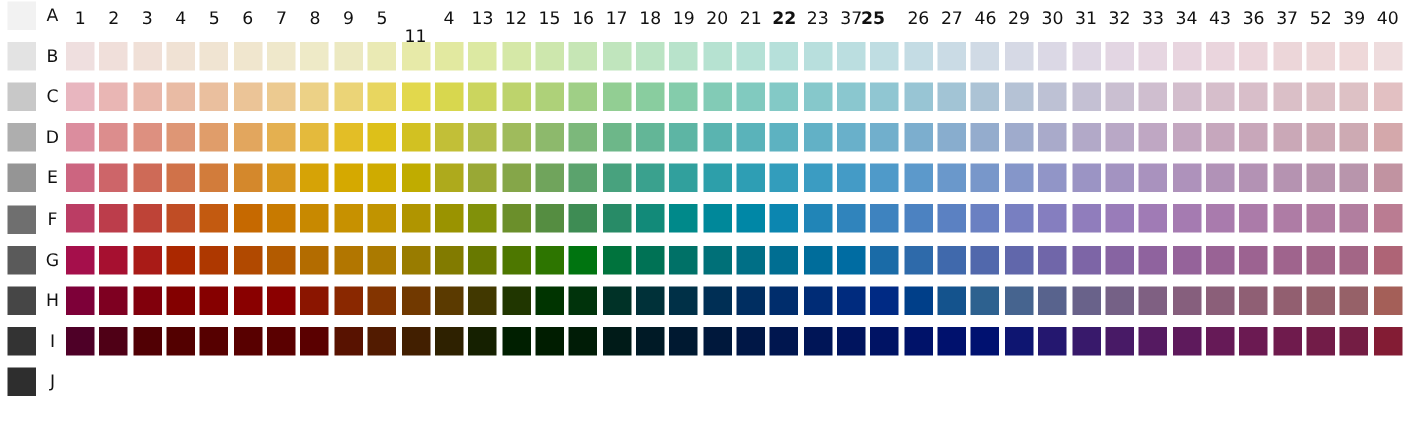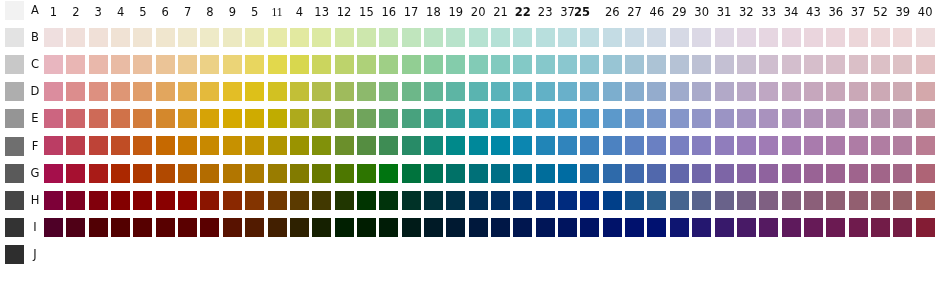--- a/index.html
+++ b/index.html
@@ -97,21 +97,21 @@
     <div class="col-label" style="left: 42.5px; top: 4px;">1</div>
     <div class="col-label" style="left: 64.85px; top: 4px;">2</div>
     <div class="col-label" style="left: 87.2px; top: 4px;">3</div>
     <div class="col-label" style="left: 109.55px; top: 4px;">4</div>
     <div class="col-label" style="left: 131.9px; top: 4px;">5</div>
     <div class="col-label" style="left: 154.25px; top: 4px;">6</div>
     <div class="col-label" style="left: 176.6px; top: 4px;">7</div>
     <div class="col-label" style="left: 198.95px; top: 4px;">8</div>
     <div class="col-label" style="left: 221.3px; top: 4px;">9</div>
     <div class="col-label" style="left: 243.65px; top: 4px;">5</div>
-    <div class="col-label" style="left: 266px; top: 4px; font-family: Liberation Serif, serif;">11</div>
+    <div class="col-label" style="left: 266px; top: 16px;">11</div>
     <div class="col-label" style="left: 288.35px; top: 4px;">4</div>
     <div class="col-label" style="left: 310.7px; top: 4px;">13</div>
     <div class="col-label" style="left: 333.05px; top: 4px;">12</div>
     <div class="col-label" style="left: 355.4px; top: 4px;">15</div>
     <div class="col-label" style="left: 377.75px; top: 4px;">16</div>
     <div class="col-label" style="left: 400.1px; top: 4px;">17</div>
     <div class="col-label" style="left: 422.45px; top: 4px;">18</div>
     <div class="col-label" style="left: 444.8px; top: 4px;">19</div>
     <div class="col-label" style="left: 467.15px; top: 4px;">20</div>
     <div class="col-label" style="left: 489.5px; top: 4px;">21</div>

